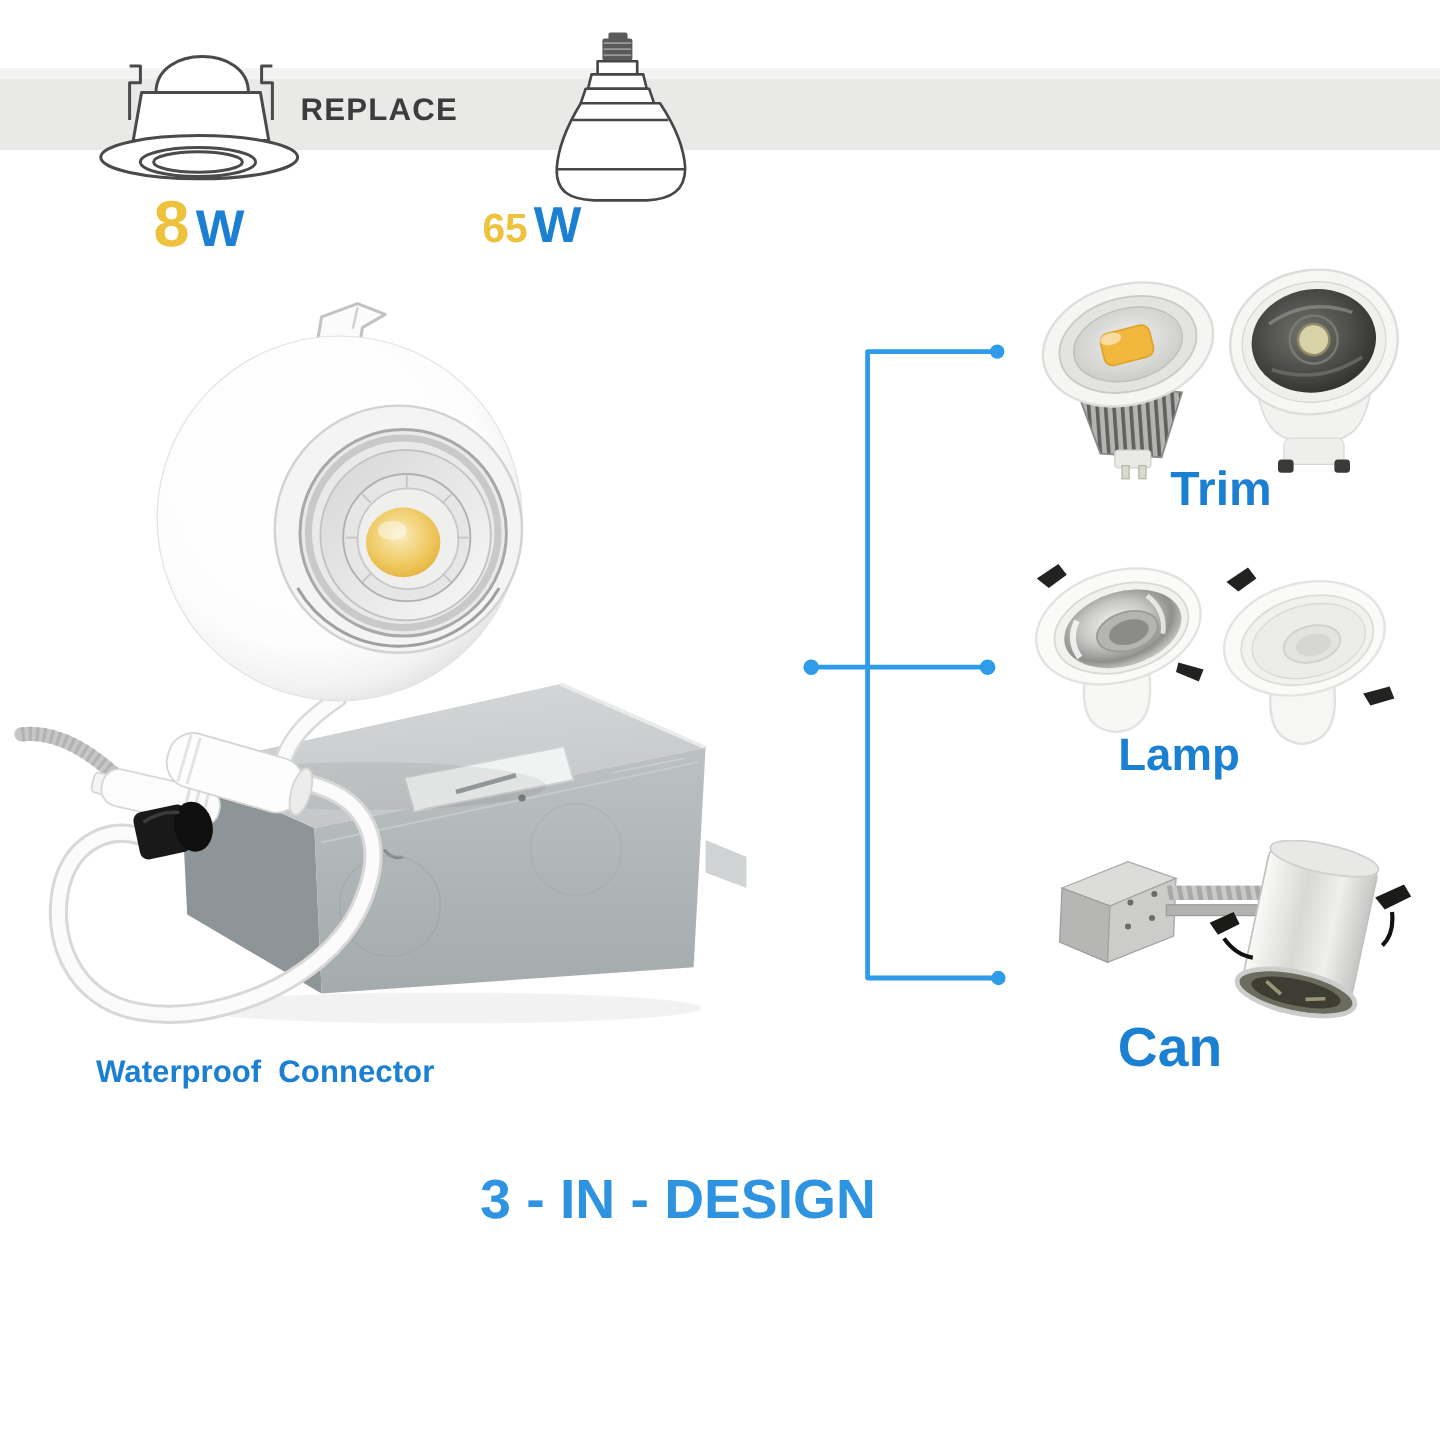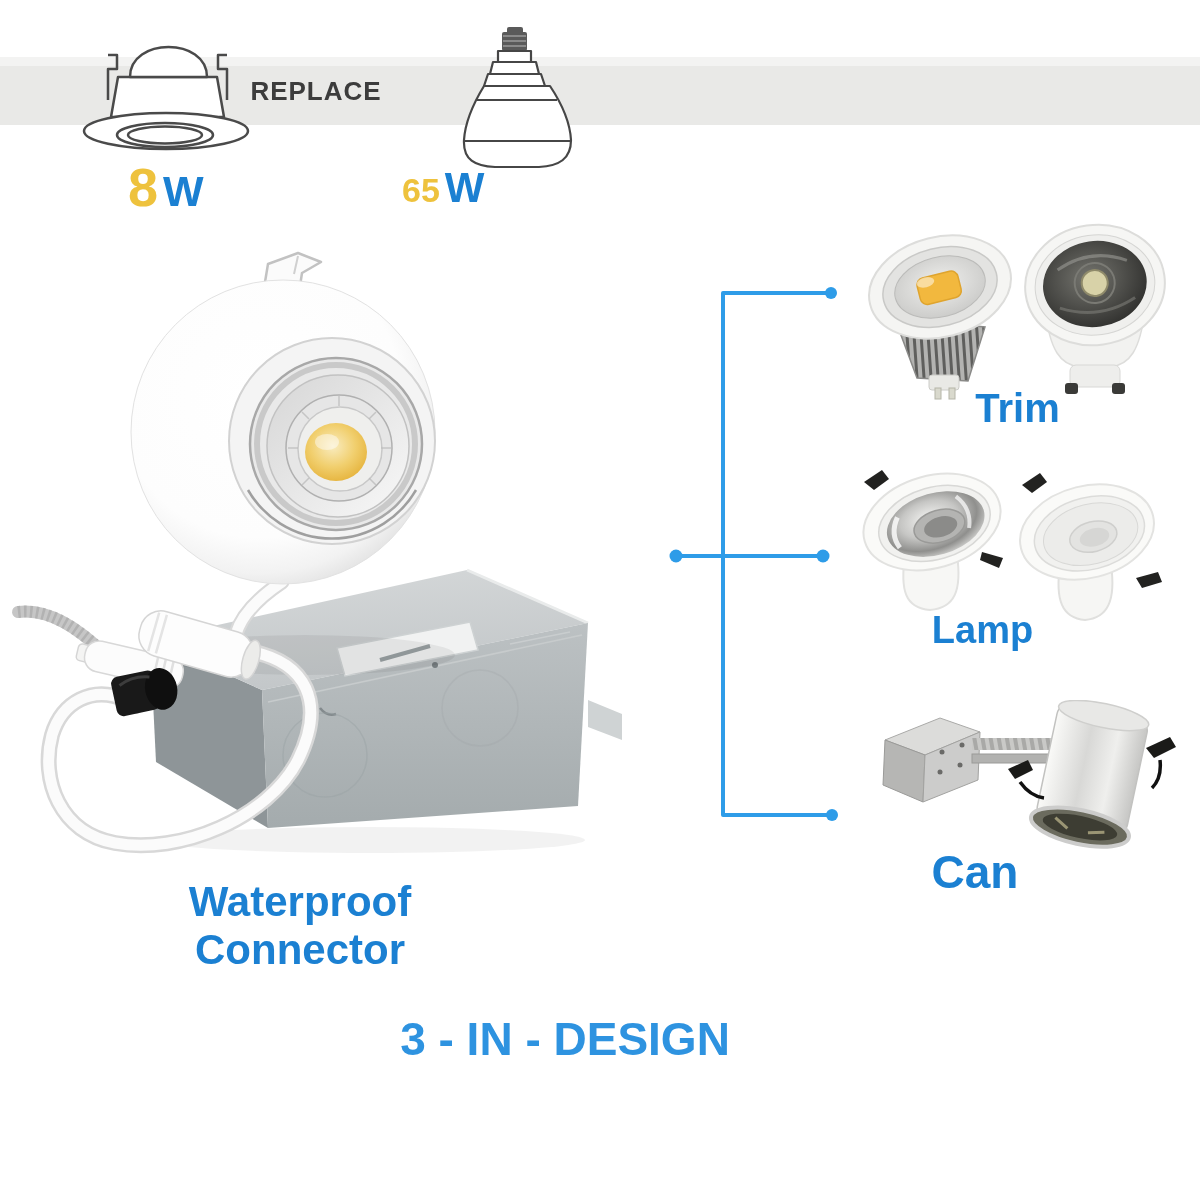--- a/index.html
+++ b/index.html
@@ -29,25 +29,25 @@
   .watt-8 .num{font-size:54px;}
   .watt-8 .unit{font-size:43px;}
   .watt-65{left:402px;top:164px;}
   .watt-65 .num{font-size:34px;}
   .watt-65 .unit{font-size:42px;}
   .blue-label{color:var(--accent-text-blue);font-weight:800;text-align:center;}
   .lamp-label{left:930px;top:386px;width:175px;font-size:40px;}
   .trim-label{left:900px;top:609px;width:165px;font-size:38px;}
   .can-label{left:895px;top:845px;width:160px;font-size:46px;}
   .caption{
-    left:80px;top:878px;width:440px;text-align:center;
-    font-size:42px;font-weight:800;word-spacing:7px;color:var(--accent-text-blue);
+    left:80px;top:878px;width:440px;
+    font-size:26px;font-weight:800;word-spacing:7px;color:var(--accent-text-blue);
   }
   .headline{
-    left:300px;top:1012px;width:530px;text-align:center;
+    left:300px;top:972px;width:530px;text-align:center;
     font-size:46px;font-weight:800;letter-spacing:0px;color:var(--headline-blue);
   }
   svg{display:block;}
 </style>
 </head>
 <body>
 
 <div id="canvas">
 
   <div class="abs band"></div>

